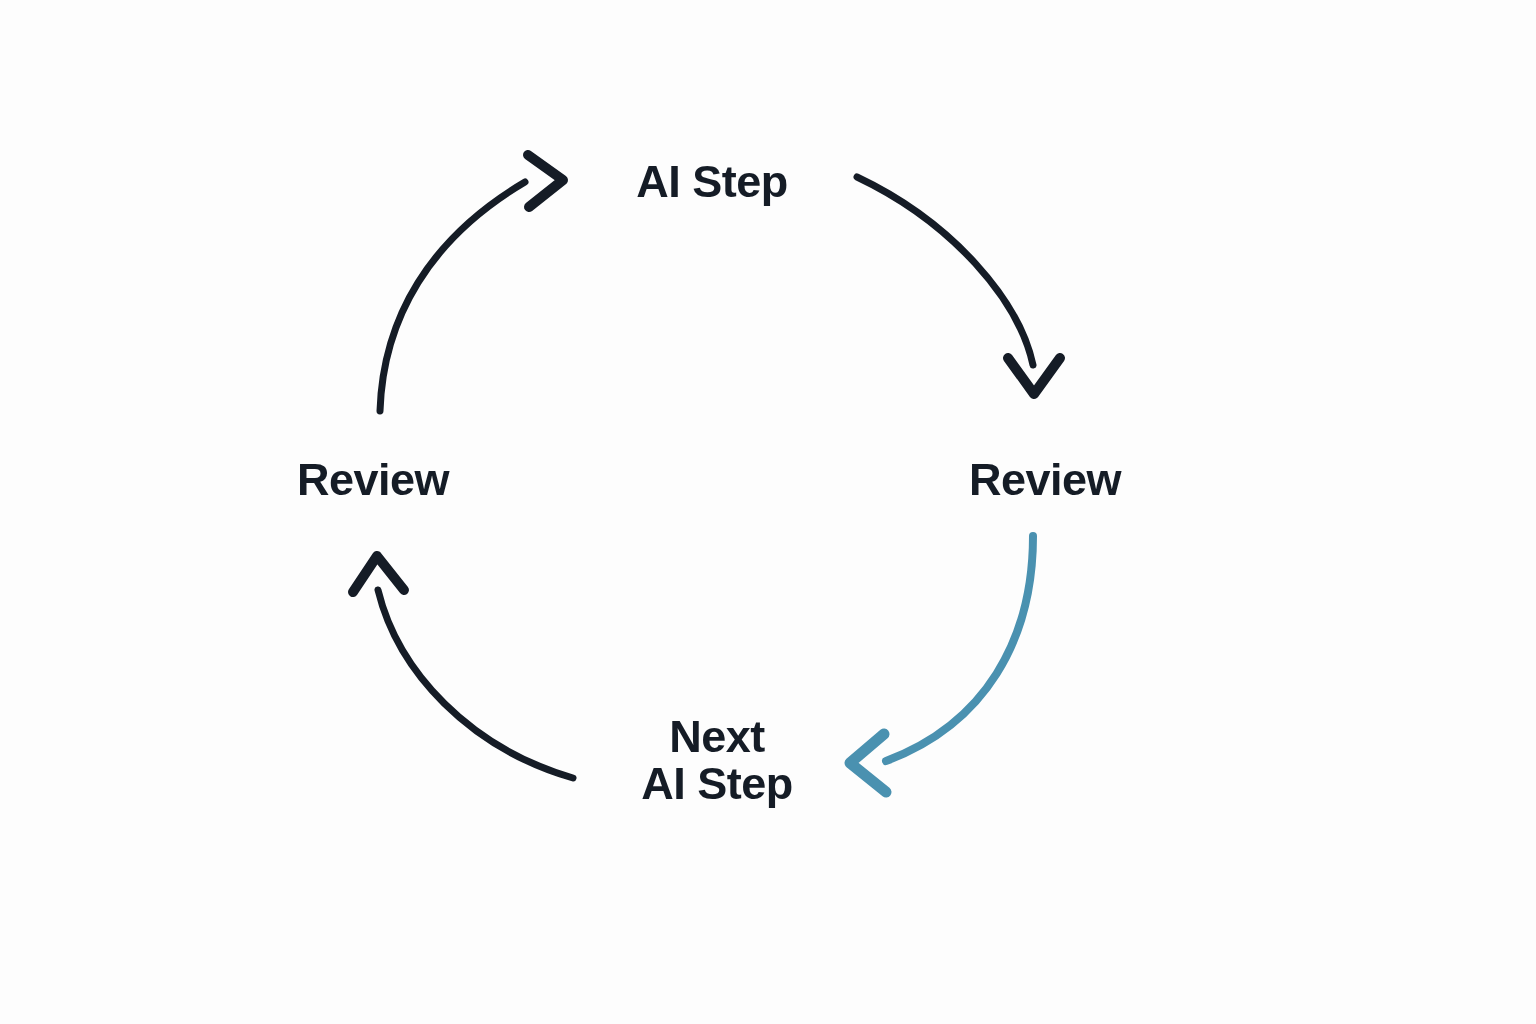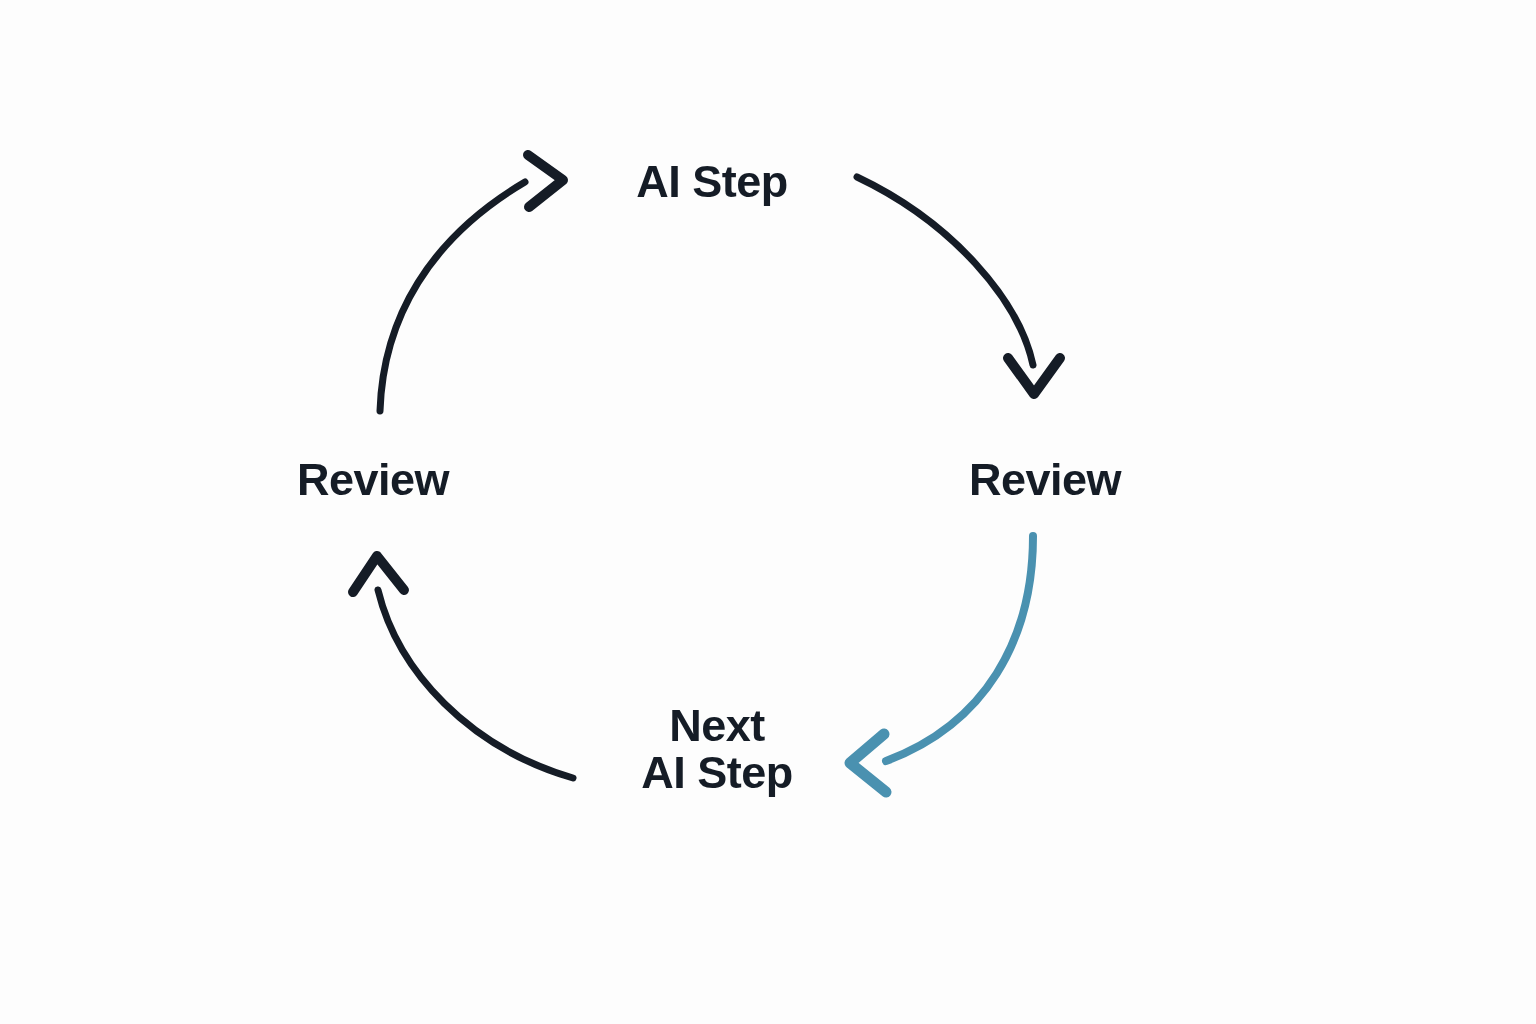--- a/index.html
+++ b/index.html
@@ -35,20 +35,21 @@
     font-size: 45px;
     line-height: 1.04;
     letter-spacing: -0.5px;
     text-align: center;
     white-space: pre;
     transform: translate(-50%, -50%);
     user-select: none;
   }
   .node-label.two-line {
     line-height: 1.04;
+    margin-top: 11px;
   }
   #node-ai-step      { left: 712px; top: 182px; }
   #node-review       { left: 1035px; top: 480px; margin-left: 10px; }
   #node-next-ai-step { left: 717px; top: 750px; }
   #node-input        { left: 373px; top: 480px; }
 </style>
 </head>
 <body>
 
 <div id="diagram-root">

